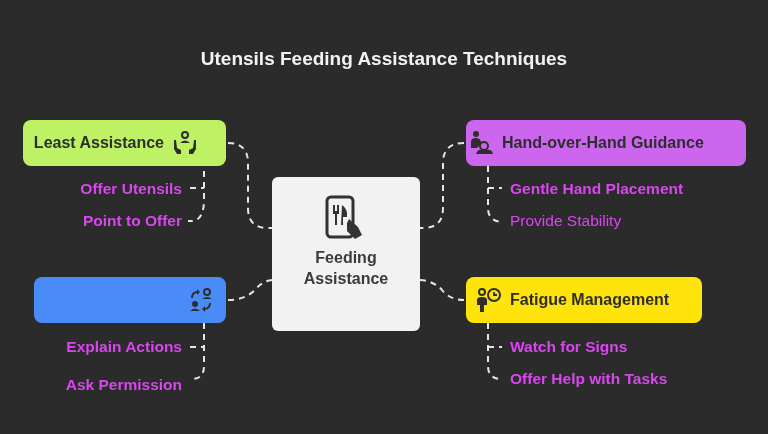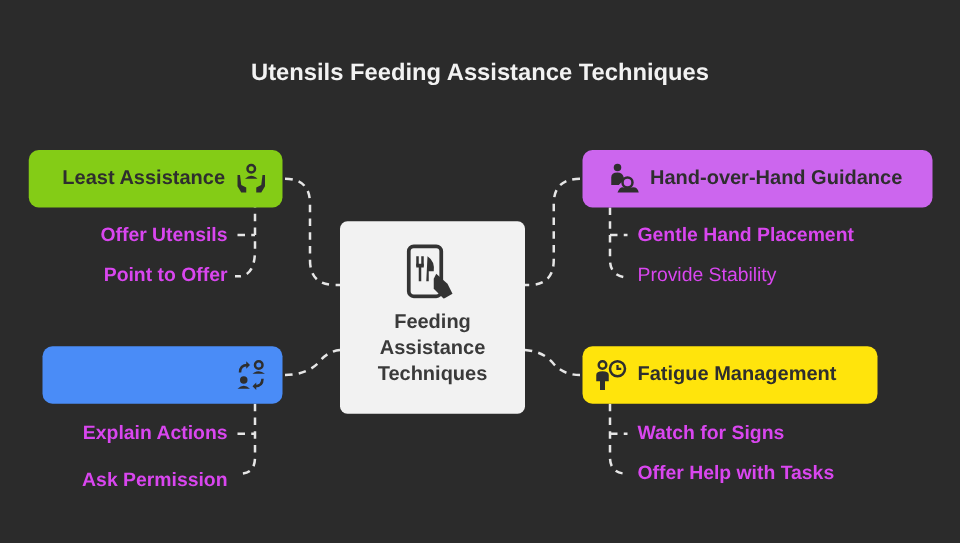--- a/index.html
+++ b/index.html
@@ -17,25 +17,25 @@
   }
   svg.lines { position: absolute; left: 0; top: 0; }
   .node {
     position: absolute; border-radius: 8px;
     display: flex; align-items: center;
     font-size: 16px; font-weight: bold; color: #2e2e2e;
     box-sizing: border-box;
   }
   .node .icon { width: 26px; height: 26px; display: inline-block; }
   .node .icon svg { width: 26px; height: 26px; display: block; }
-  .n-green { left: 23px; top: 120px; width: 203px; height: 46px; background: #84cc16; justify-content: flex-end; padding-right: 12px; }
+  .n-green { left: 23px; top: 120px; width: 203px; height: 46px; background: #bef264; justify-content: flex-end; padding-right: 28px; }
   .n-green .label { margin-right: 8px; }
   .n-blue { left: 34px; top: 277px; width: 192px; height: 46px; background: #4a8cf7; justify-content: flex-end; padding-right: 12px; }
   .n-blue .label { margin-right: 8px; }
-  .n-purple { left: 466px; top: 120px; width: 280px; height: 46px; background: #cc66ee; padding-left: 20px; }
+  .n-purple { left: 466px; top: 120px; width: 280px; height: 46px; background: #cc66ee; padding-left: 2px; }
   .n-purple .label { margin-left: 8px; }
   .n-yellow { left: 466px; top: 277px; width: 236px; height: 46px; background: #ffe40c; padding-left: 10px; }
   .n-yellow .label { margin-left: 8px; }
   .sub {
     position: absolute; color: #d946ef; font-size: 15.5px; font-weight: bold;
     white-space: nowrap;
   }
   .sub.r { text-align: right; }
   .sub.normal { font-weight: normal; }
   .center {
@@ -156,15 +156,14 @@
       <rect x="8" y="16" width="6" height="3"></rect>
       <rect x="10" y="18" width="2" height="12"></rect>
       <path d="M17 10 Q23 14 22 22 L18 22 L18 30 L16 30 Z"></path>
       <path d="M24 24 L33 32 L37 40 L30 44 L22 36 L22 28 Z"></path>
     </g>
       </svg>
   </span>
   <div class="ctext">
     <div>Feeding</div>
     <div>Assistance</div>
-    <div>Techniques</div>
   </div>
 </div>
 
 </body></html>

